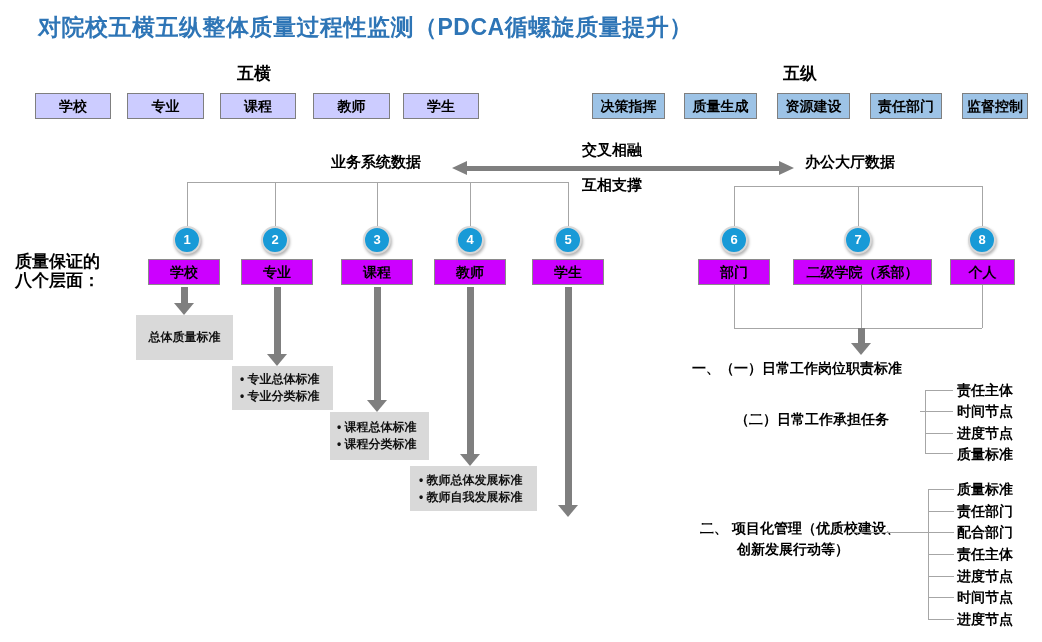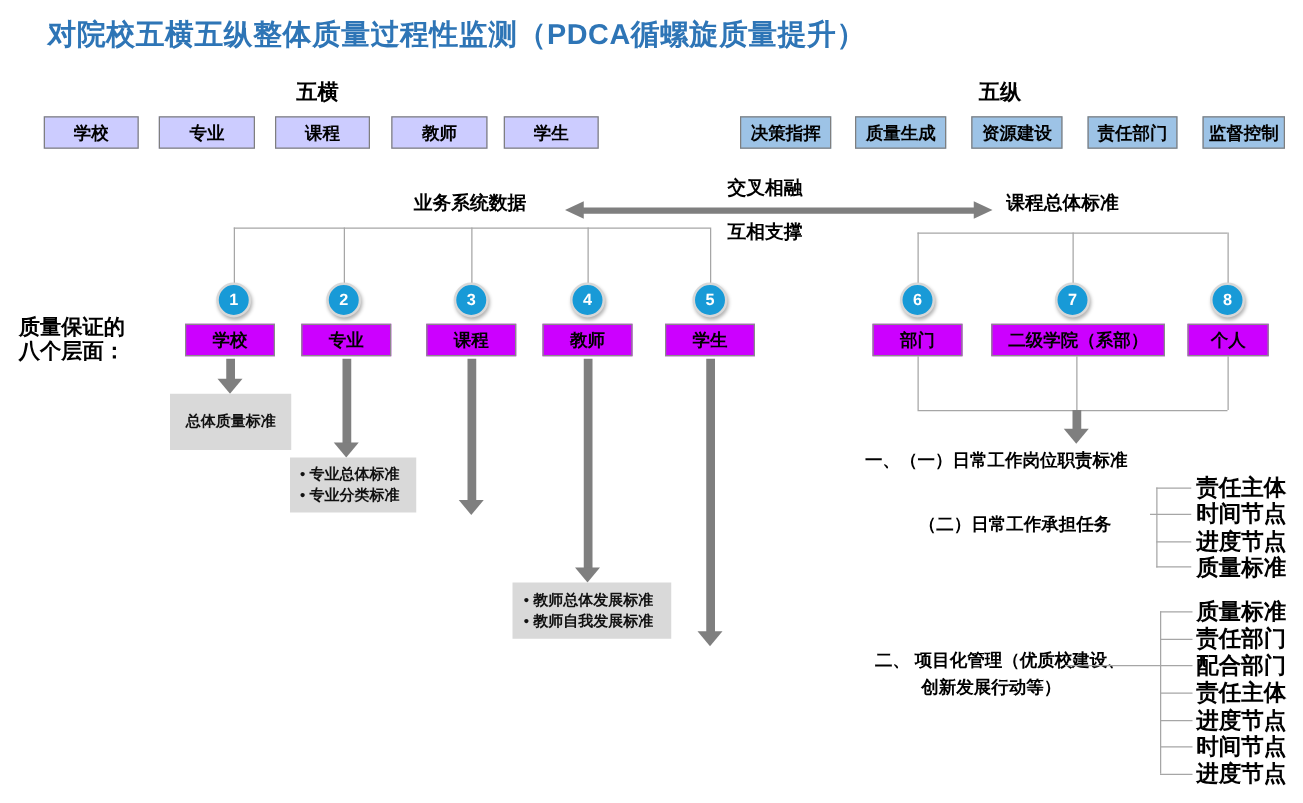--- a/index.html
+++ b/index.html
@@ -22,21 +22,21 @@
   .head-down{position:absolute;width:0;height:0;border-left:10px solid transparent;border-right:10px solid transparent;border-top:12px solid #7F7F7F;}
   .circle{position:absolute;top:226px;width:28px;height:28px;box-sizing:border-box;border-radius:50%;
           background:#189AD7;border:2px solid #D8D8D8;color:#fff;font-size:13px;font-weight:bold;
           text-align:center;line-height:23px;box-shadow:1px 2px 3px rgba(0,0,0,.3);}
   .gbox{position:absolute;background:#D9D9D9;font-size:12px;font-weight:bold;color:#111;box-sizing:border-box;}
   .gbox .c1{text-align:center;}
   .gline{line-height:17px;white-space:nowrap;}
   .blt::before{content:"• ";}
   .side-lbl{position:absolute;left:15px;top:252px;font-size:17px;font-weight:bold;line-height:19px;}
   .sec{position:absolute;font-size:14px;font-weight:bold;white-space:nowrap;}
-  .bitem{position:absolute;left:957px;font-size:18px;font-weight:bold;white-space:nowrap;height:16px;line-height:16px;}
+  .bitem{position:absolute;left:957px;font-size:14px;font-weight:bold;white-space:nowrap;height:16px;line-height:16px;}
   .dbl-head-l{position:absolute;width:0;height:0;border-top:7px solid transparent;border-bottom:7px solid transparent;border-right:15px solid #7F7F7F;}
   .dbl-head-r{position:absolute;width:0;height:0;border-top:7px solid transparent;border-bottom:7px solid transparent;border-left:15px solid #7F7F7F;}
 </style>
 </head>
 <body>
 
 <div id="canvas">
 
   <div class="ttl">对院校五横五纵整体质量过程性监测（PDCA循螺旋质量提升）</div>
 
@@ -49,21 +49,21 @@
   <div class="box lav" style="left:313px;width:77px;">教师</div>
   <div class="box lav" style="left:403px;width:76px;">学生</div>
 
   <div class="box blu" style="left:592px;width:73px;">决策指挥</div>
   <div class="box blu" style="left:684px;width:73px;">质量生成</div>
   <div class="box blu" style="left:777px;width:73px;">资源建设</div>
   <div class="box blu" style="left:870px;width:72px;">责任部门</div>
   <div class="box blu" style="left:962px;width:66px;">监督控制</div>
 
   <div class="flow-lbl" style="left:331px;">业务系统数据</div>
-  <div class="flow-lbl" style="left:805px;">课程总体标准</div>
+  <div class="flow-lbl" style="left:805px;">办公大厅数据</div>
   <div class="rel-lbl" style="top:141px;">交叉相融</div>
   <div class="rel-lbl" style="top:176px;">互相支撑</div>
 
   <div class="abs" style="left:452px;top:161px;width:342px;height:14px;">
     <div class="dbl-head-l" style="left:0;top:0;"></div>
     <div class="dbl-head-r" style="right:0;top:0;"></div>
     <div class="abs" style="left:13px;right:13px;top:5px;height:5px;background:#7F7F7F;"></div>
   </div>
 
   <div class="line" style="left:187px;top:182px;width:381px;height:1px;"></div>
@@ -112,20 +112,24 @@
   <div class="shaft" style="left:564.5px;top:287px;height:219px;"></div>
   <div class="head-down" style="left:558px;top:505px;"></div>
 
   <div class="gbox" style="left:136px;top:315px;width:97px;height:45px;">
     <div class="gline c1" style="line-height:45px;">总体质量标准</div>
   </div>
   <div class="gbox" style="left:232px;top:366px;width:101px;height:44px;padding:5px 0 0 8px;">
     <div class="gline blt">专业总体标准</div>
     <div class="gline blt">专业分类标准</div>
   </div>
+  <div class="gbox" style="left:330px;top:412px;width:99px;height:48px;padding:7px 0 0 7px;">
+    <div class="gline blt">课程总体标准</div>
+    <div class="gline blt">课程分类标准</div>
+  </div>
   <div class="gbox" style="left:410px;top:466px;width:127px;height:45px;padding:6px 0 0 9px;">
     <div class="gline blt">教师总体发展标准</div>
     <div class="gline blt">教师自我发展标准</div>
   </div>
 
   <div class="line" style="left:734px;top:285px;width:1px;height:43px;"></div>
   <div class="line" style="left:861px;top:285px;width:1px;height:43px;"></div>
   <div class="line" style="left:982px;top:285px;width:1px;height:43px;"></div>
   <div class="line" style="left:734px;top:328px;width:248px;height:1px;"></div>
   <div class="shaft" style="left:857.5px;top:328px;height:16px;"></div>

